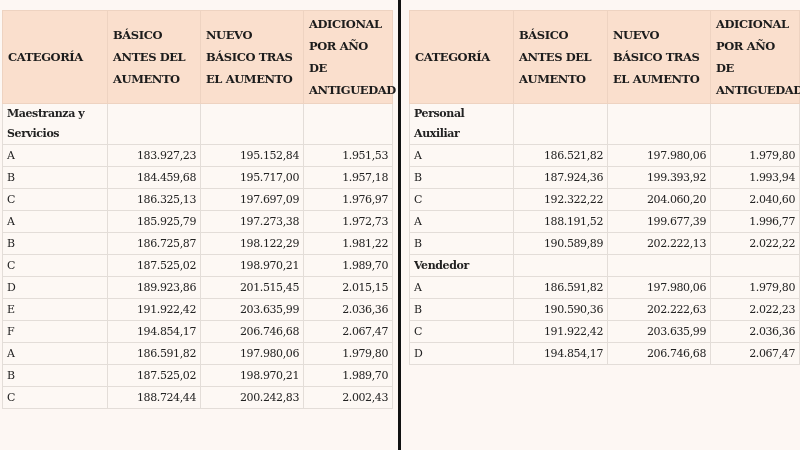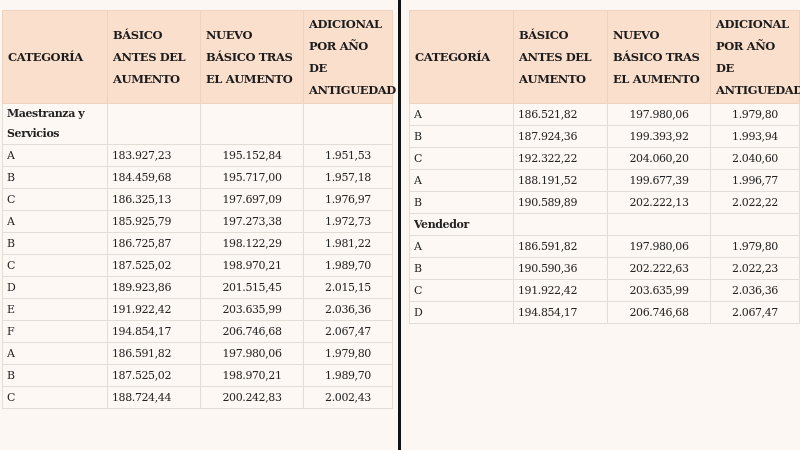--- a/index.html
+++ b/index.html
@@ -41,22 +41,22 @@
     color:#1c1c1c;
   }
   td {
     border:1px solid #e3ddd8;
     padding:0 4px;
     height:21px;
     line-height:21px;
     vertical-align:middle;
     background:#fdf8f4;
   }
-  td.num-basic { }
-  td.num { text-align:center; }
+  td.num-basic { text-align:right; }
+  td.num { text-align:right; }
   tr.group td { font-weight:bold; }
   tr.group td.cat { line-height:20px;margin-top:7px; }
   .left table { height:auto; }
 </style>
 </head>
 <body>
 
 <div class="panel left">
   <table>
     <colgroup>
@@ -168,20 +168,26 @@
     </colgroup>
     <thead>
       <tr>
         <th>CATEGORÍA</th>
         <th>BÁSICO ANTES DEL AUMENTO</th>
         <th>NUEVO BÁSICO TRAS EL AUMENTO</th>
         <th>ADICIONAL POR AÑO DE ANTIGUEDAD</th>
       </tr>
     </thead>
     <tbody>
+        <tr class="group">
+          <td class="cat">Personal Auxiliar</td>
+          <td></td>
+          <td></td>
+          <td></td>
+        </tr>
         <tr>
           <td>A</td>
           <td class="num-basic">186.521,82</td>
           <td class="num">197.980,06</td>
           <td class="num">1.979,80</td>
         </tr>
         <tr>
           <td>B</td>
           <td class="num-basic">187.924,36</td>
           <td class="num">199.393,92</td>

